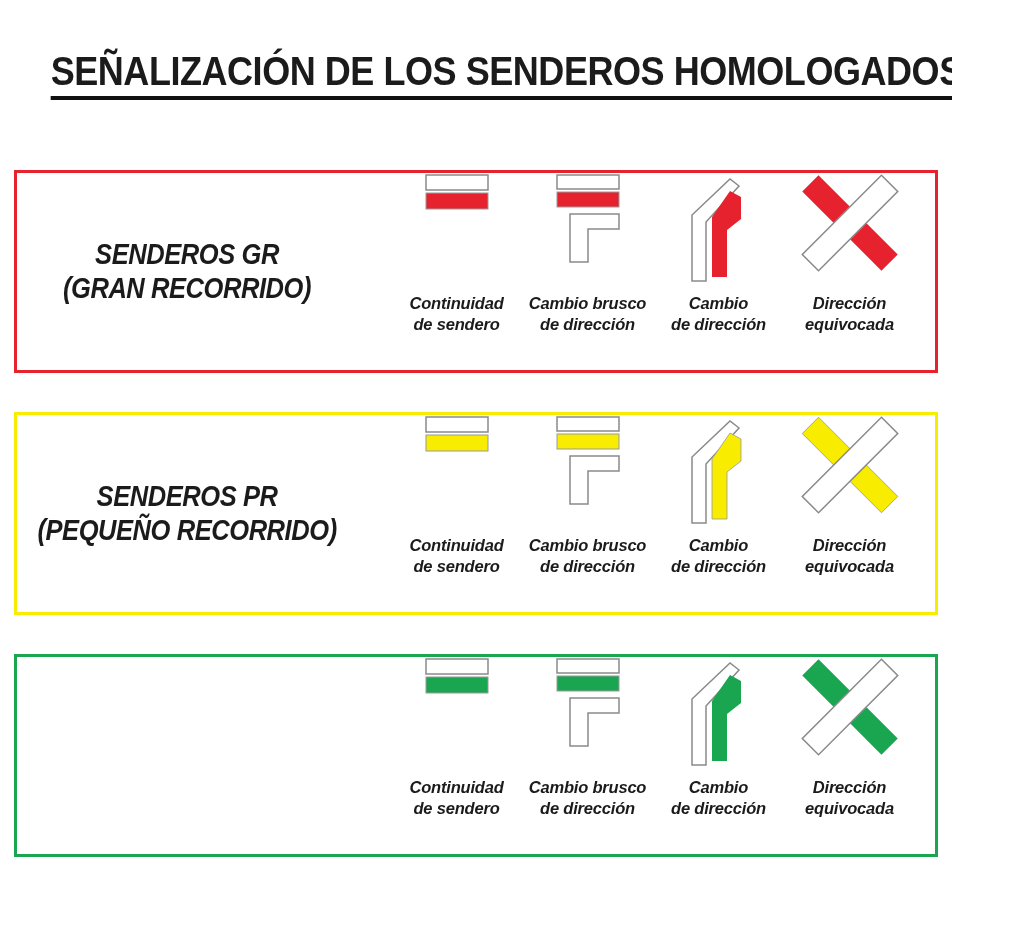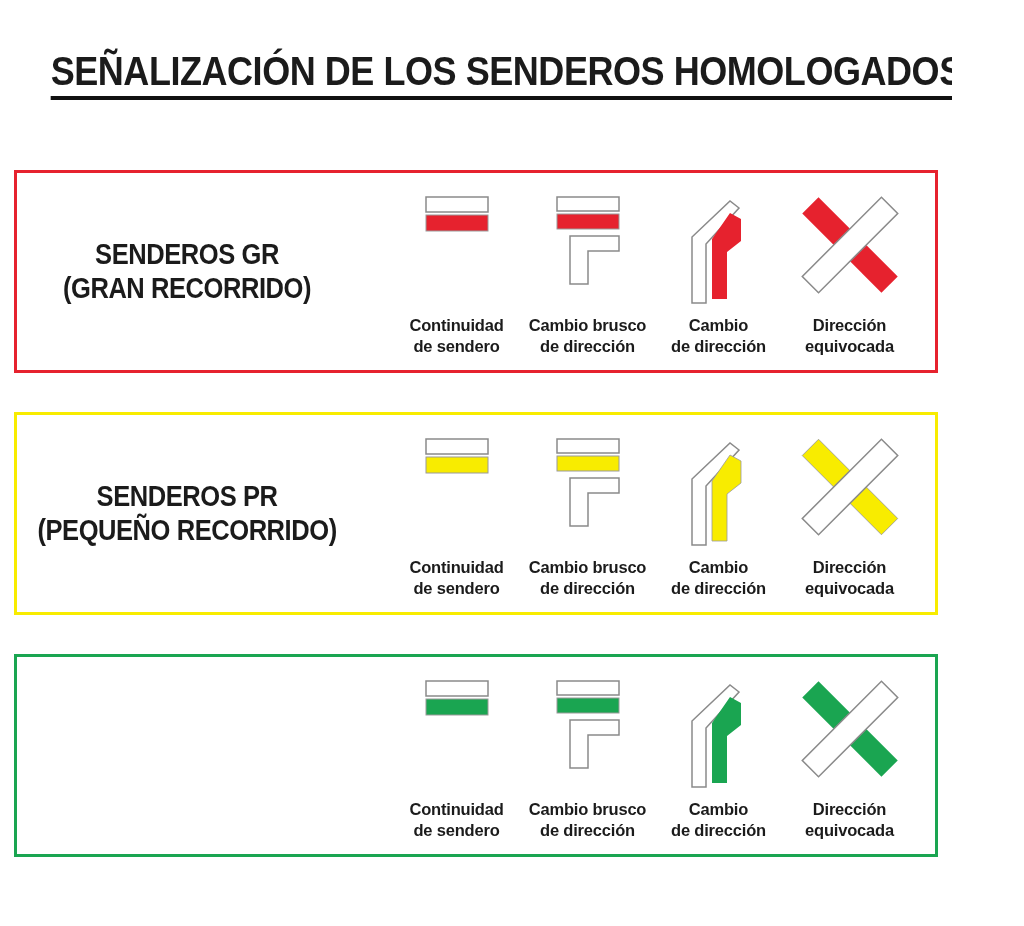--- a/index.html
+++ b/index.html
@@ -30,20 +30,21 @@
     line-height:1.05;
   }
   .row-box {
     width:924px;
     height:203px;
     margin:0 auto;
     border:3px solid #000;
     display:flex;
     align-items:stretch;
     background:#ffffff;
+    font-style:italic;
   }
   .row-box.first { margin-top:64px; }
   .row-box + .row-box { margin-top:39px;gap:25px; }
   .box-label {
     width:340px;
     display:flex;
     align-items:center;
     justify-content:center;
     text-align:center;
   }
@@ -54,21 +55,20 @@
     white-space:nowrap;
     font-size:29px;
     font-weight:bold;
     line-height:1.17;
     letter-spacing:-0.5px;
   }
   .symbols {
     width:524px;
     margin-left:auto;
     margin-right:20px;
-    padding-top:22px;
     display:grid;
     grid-template-columns:repeat(4,131px);
   }
   .sym-col { display:flex; flex-direction:column; align-items:center; }
   .sym-art {
     height:112px;
     display:flex;
     justify-content:center;
     align-items:flex-start;
   }

